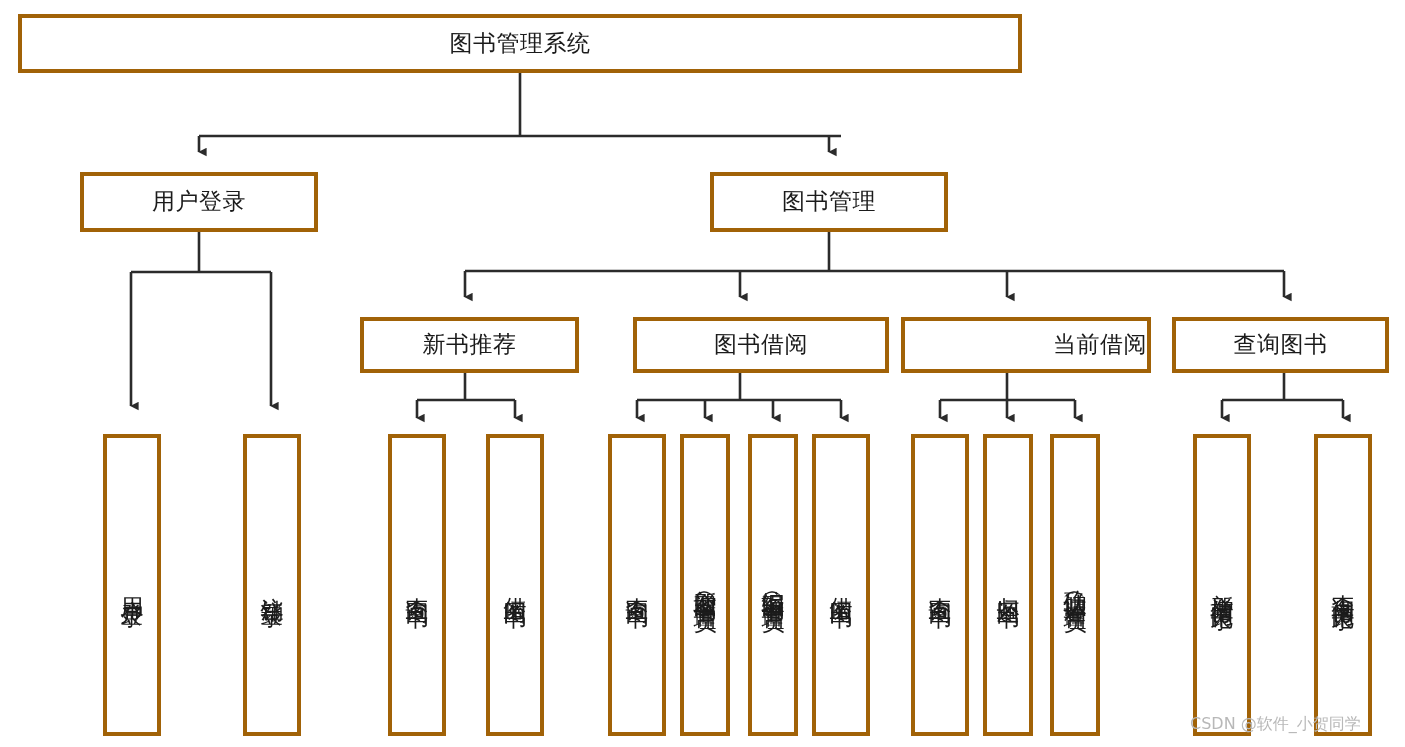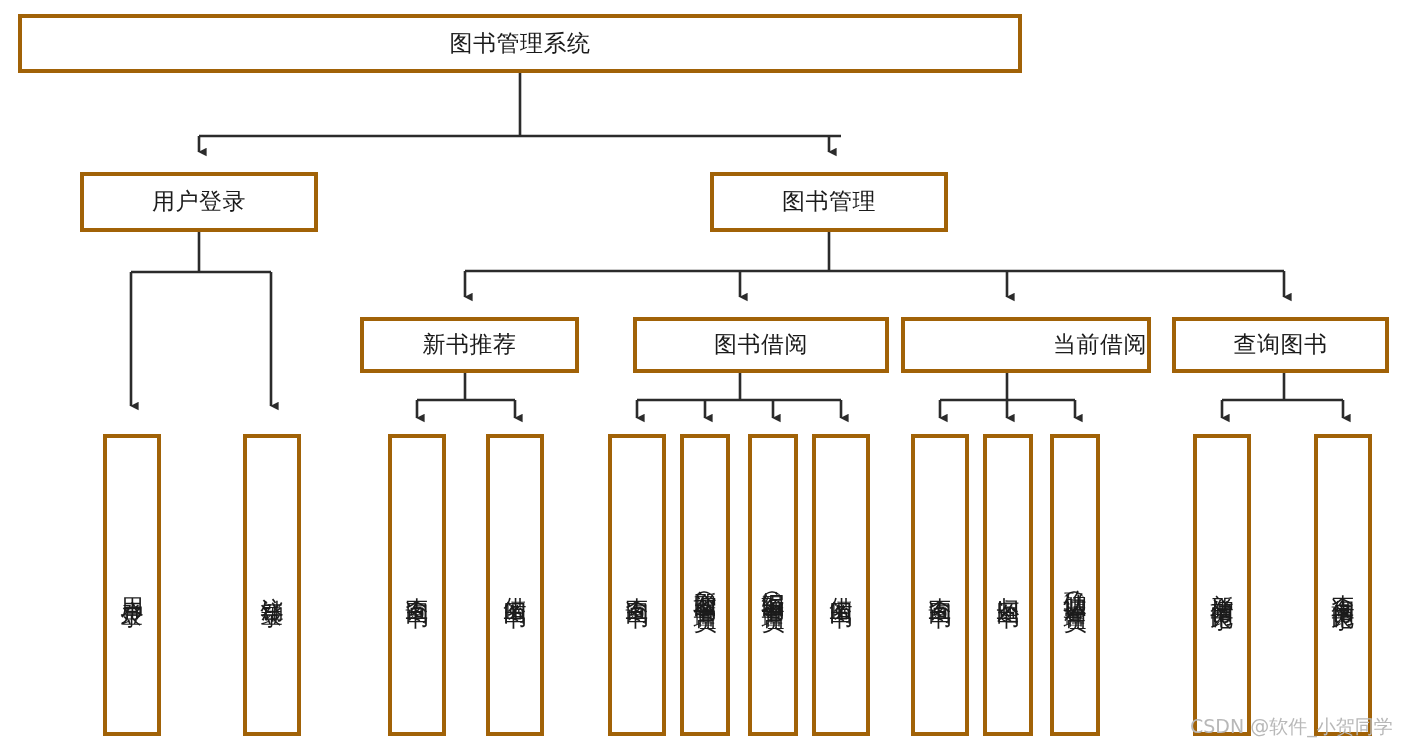--- a/index.html
+++ b/index.html
@@ -52,21 +52,21 @@
     writing-mode: vertical-rl;
     text-orientation: upright;
     font-size: 23px;
     letter-spacing: 3px;
     line-height: 1;
   }
   .watermark {
     position: absolute;
     left: 1190px;
     top: 714px;
-    font-size: 19px;
+    font-size: 16px;
     color: #b8b8b8;
     white-space: nowrap;
     font-family: "DejaVu Sans", "Liberation Sans", sans-serif;
     pointer-events: none;
   }
 </style>
 </head>
 <body>
 
 <div id="diagram-root">

